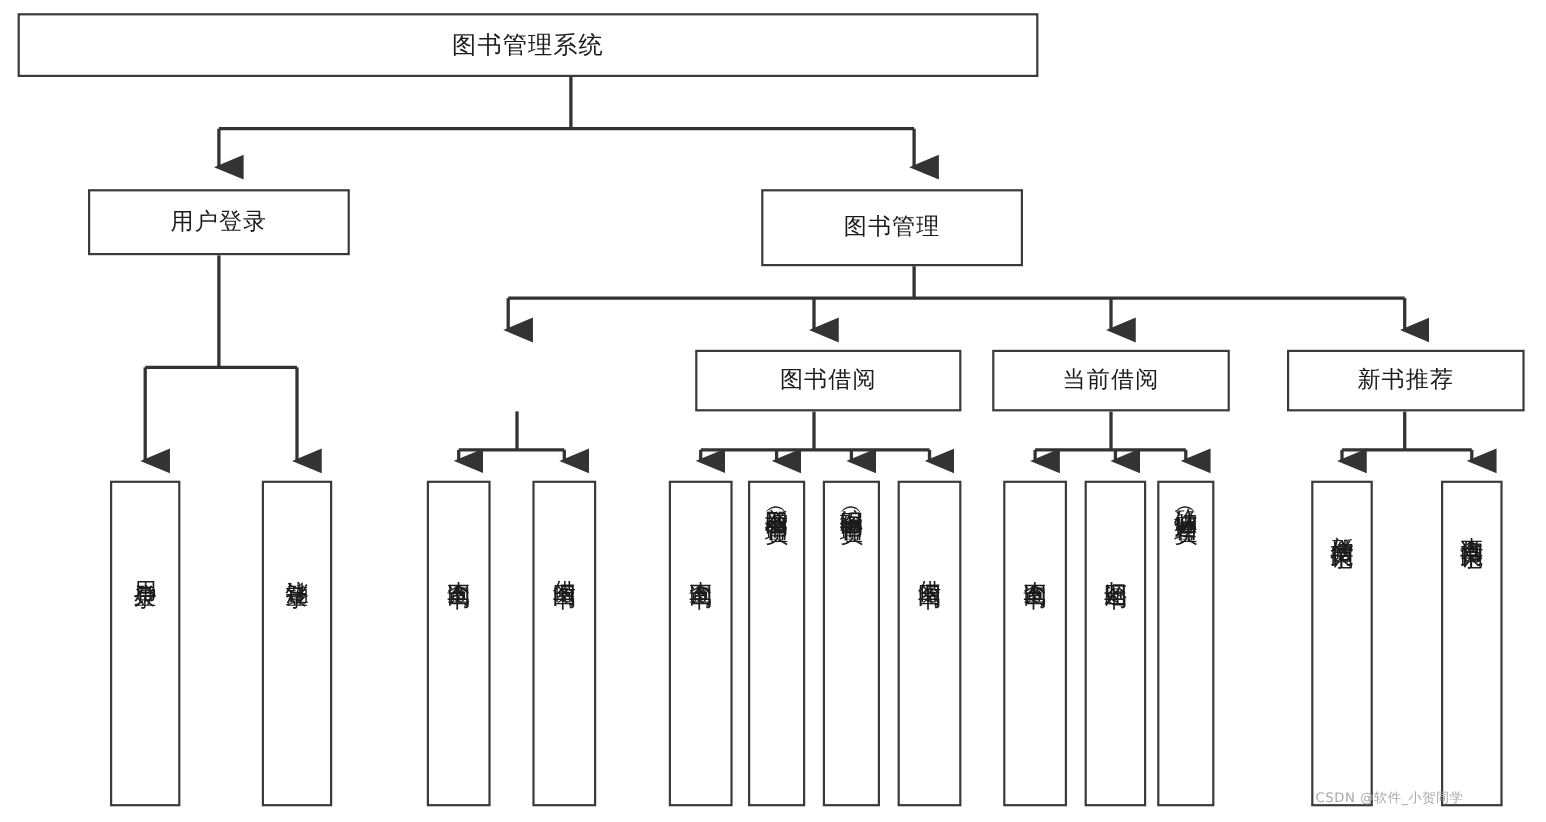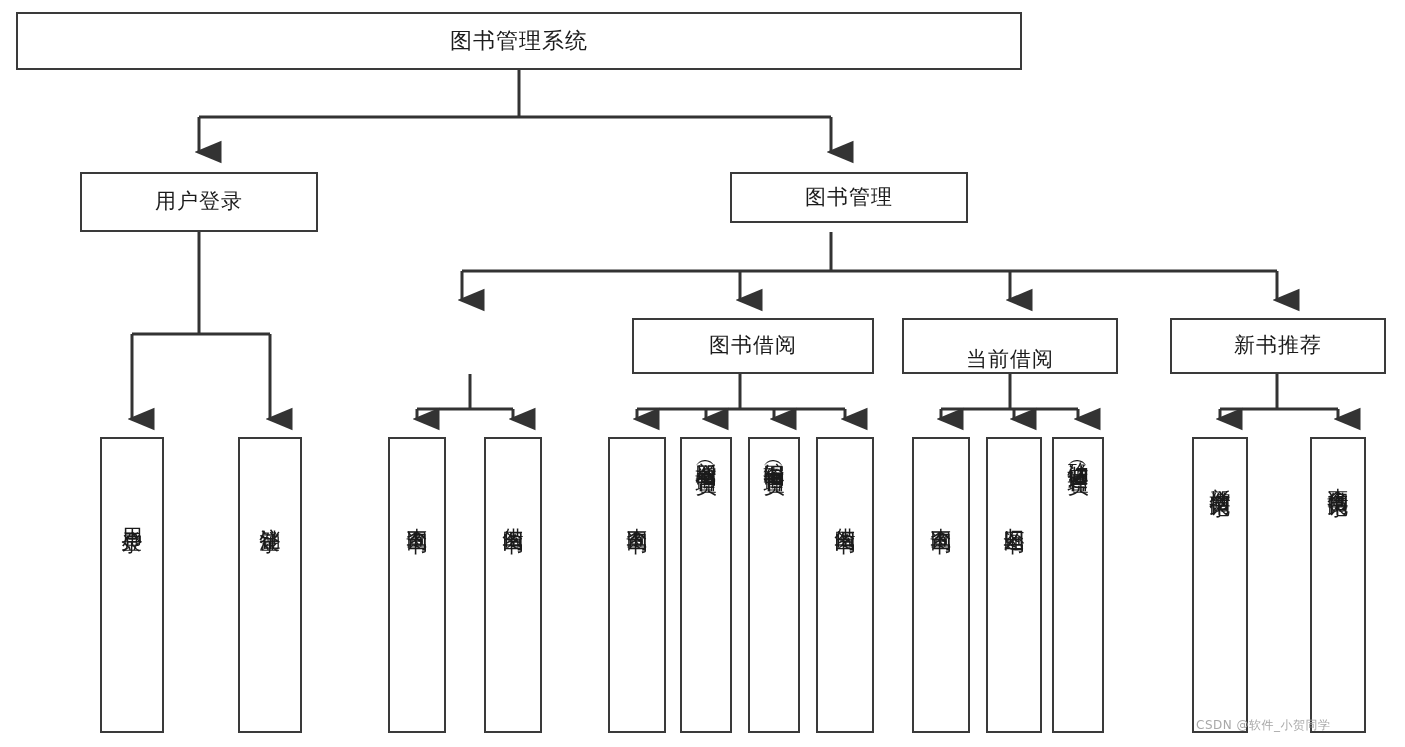--- a/index.html
+++ b/index.html
@@ -117,38 +117,38 @@
       <path d="M 1014 409 L 1014 419" marker-end="url(#arrow)"></path>
       <path d="M 1078 409 L 1078 419" marker-end="url(#arrow)"></path>
 
       <path d="M 1277 374 L 1277 409"></path>
       <path d="M 1220 409 L 1338 409"></path>
       <path d="M 1220 409 L 1220 419" marker-end="url(#arrow)"></path>
       <path d="M 1338 409 L 1338 419" marker-end="url(#arrow)"></path>
     </g>
   </svg>
 
-  <div class="node h root" style="left:16px; top:12px; width:1006px; height:58px;font-family:Liberation Serif, serif;">
+  <div class="node h root" style="left:16px; top:12px; width:928px; height:58px;font-family:Liberation Serif, serif;">
     <span>图书管理系统</span>
   </div>
 
   <div class="node h" style="left:80px; top:172px; width:238px; height:60px;">
     <span>用户登录</span>
   </div>
 
-  <div class="node h" style="left:730px; top:172px; width:238px; height:51px;">
+  <div class="node h" style="left:692px; top:172px; width:238px; height:70px;">
     <span>图书管理</span>
   </div>
 
 
   <div class="node h" style="left:632px; top:318px; width:242px; height:56px;">
     <span>图书借阅</span>
   </div>
 
-  <div class="node h" style="left:902px; top:318px; width:216px; height:56px;align-items:flex-end;">
+  <div class="node h" style="left:902px; top:318px; width:216px; height:56px;">
     <span>当前借阅</span>
   </div>
 
   <div class="node h" style="left:1170px; top:318px; width:216px; height:56px;">
     <span>新书推荐</span>
   </div>
 
   <div class="node v" style="left:100px; top:437px; width:64px; height:296px; padding-top:72px;">
     <span class="vtext">用户登录</span>
   </div>

